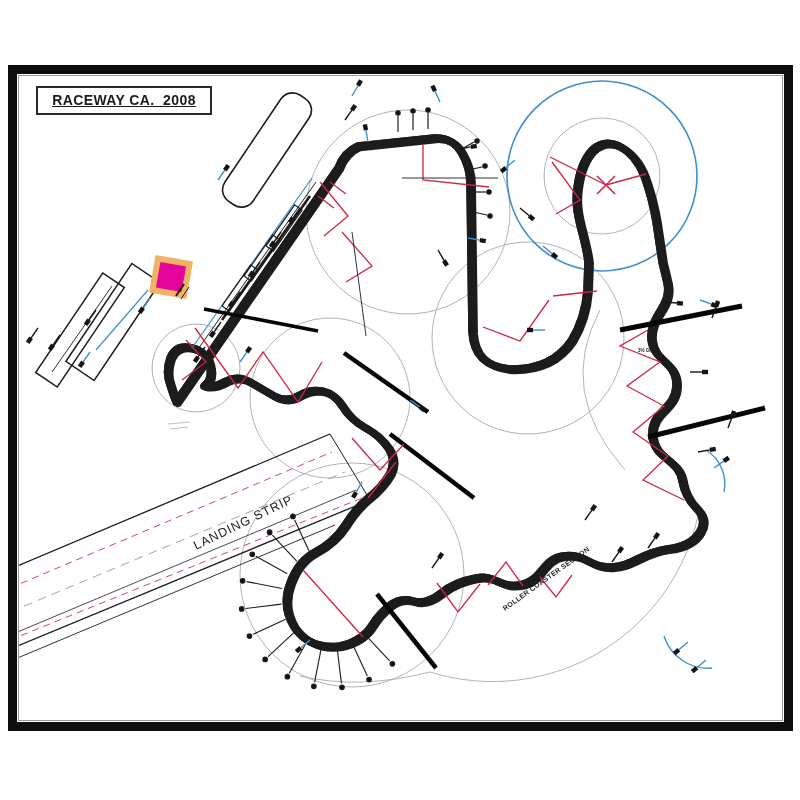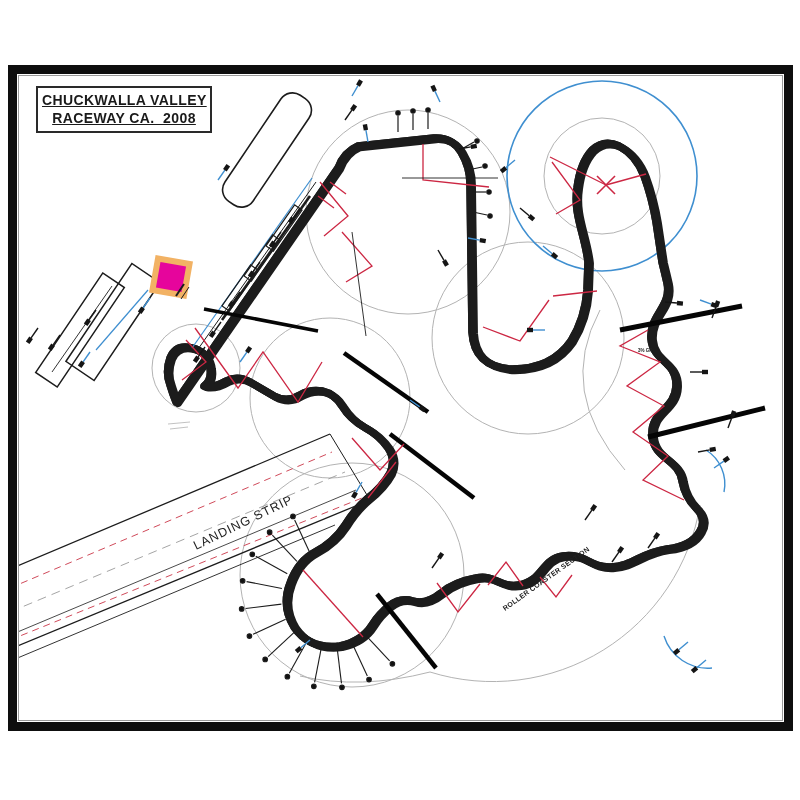--- a/index.html
+++ b/index.html
@@ -31,21 +31,20 @@
   .blu{stroke:var(--c-blue);fill:none;}
   .red{stroke:var(--c-red);fill:none;}
   .gry{stroke:var(--c-gray);fill:none;}
 </style>
 </head>
 <body>
 
 <div id="stage">
 
   <div id="title-box">
-    <div class="tl">CHUCKWALLA VALLEY</div>
     <div class="tl">RACEWAY CA.  2008</div>
   </div>
 
   <div id="drawing">
   <svg width="785" height="666" viewBox="8 65 785 666">
 
     <g>
       <circle class="gry" cx="408" cy="212" r="102" stroke-width="1"></circle>
       <circle class="gry" cx="528" cy="338" r="96" stroke-width="1"></circle>
       <circle class="gry" cx="330" cy="398" r="80" stroke-width="1"></circle>

